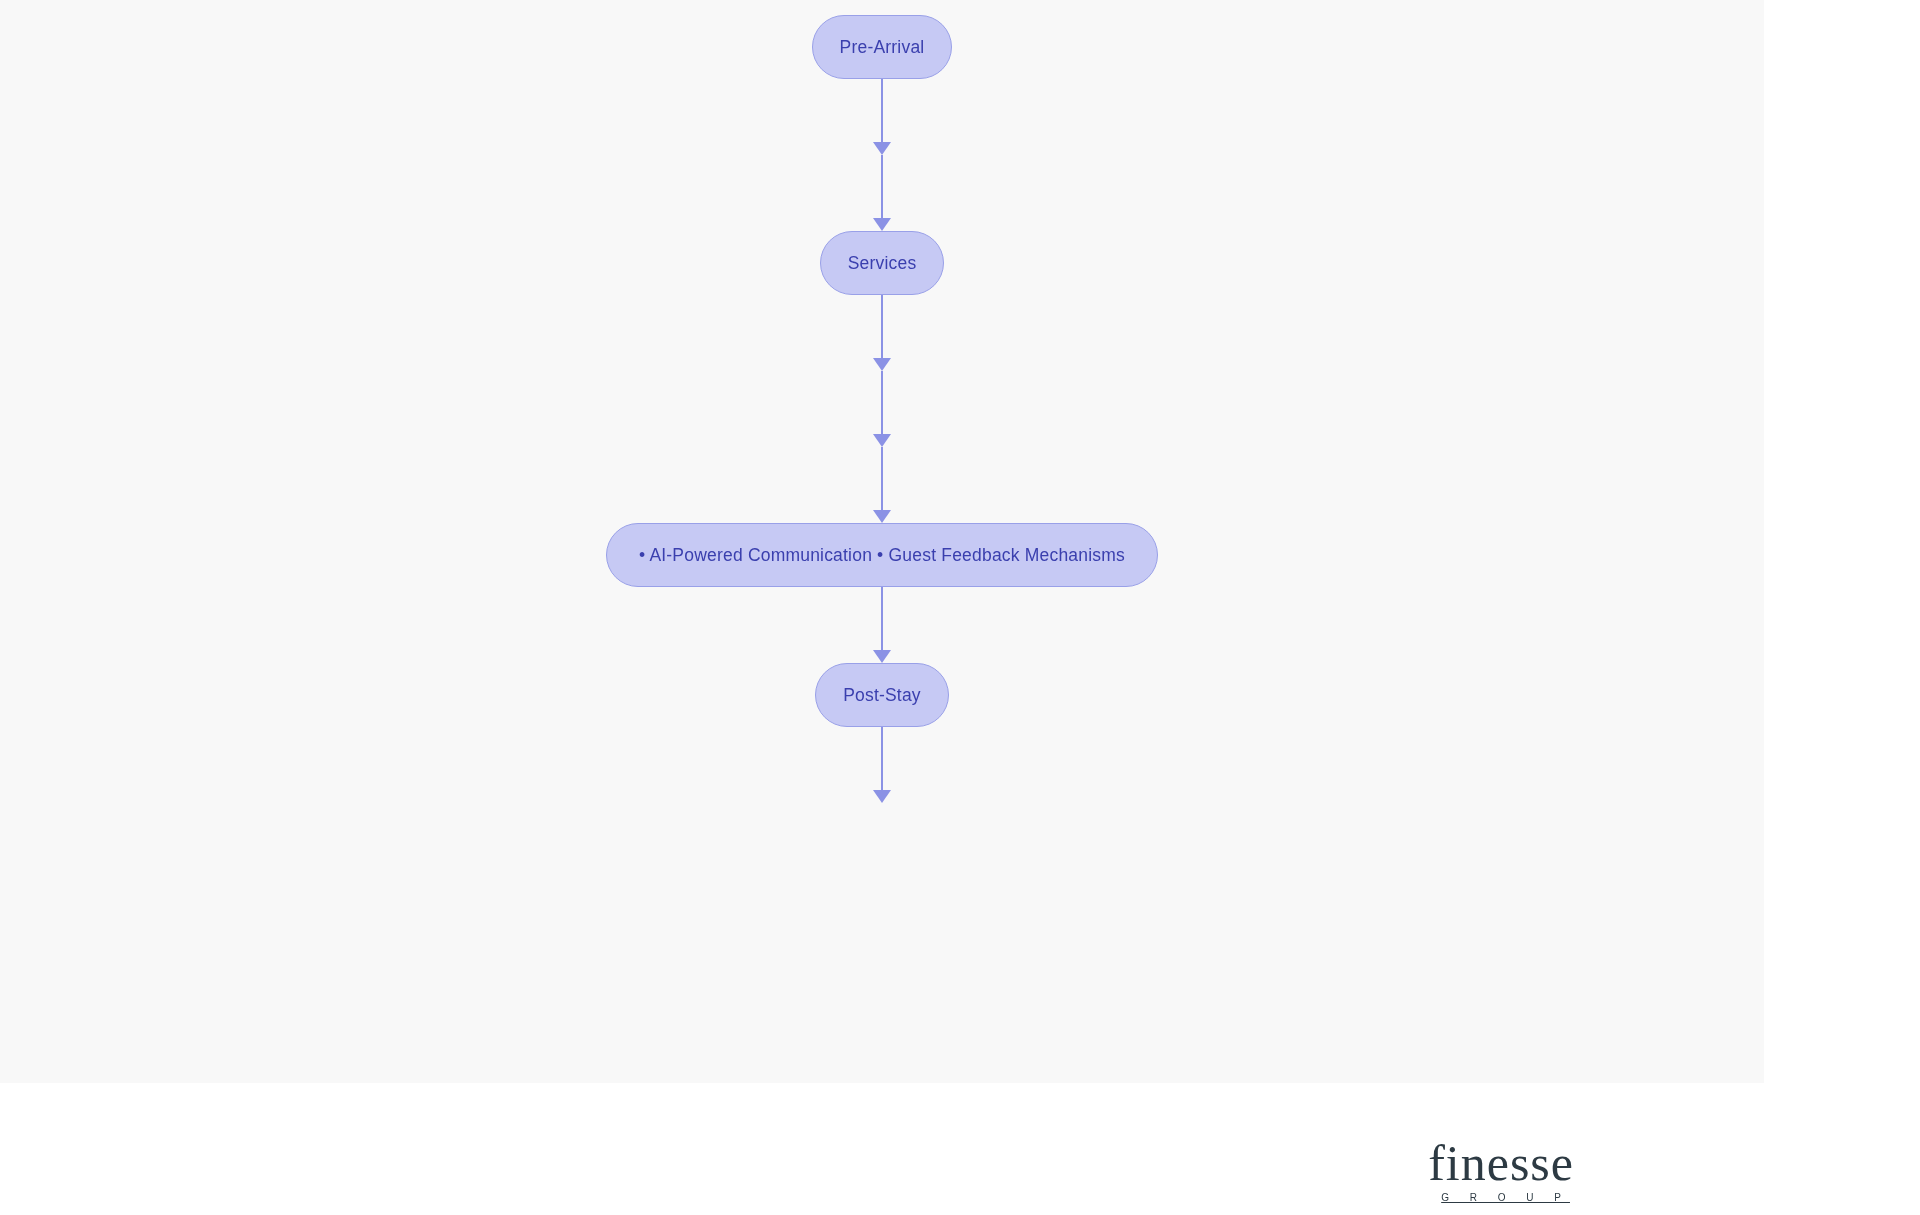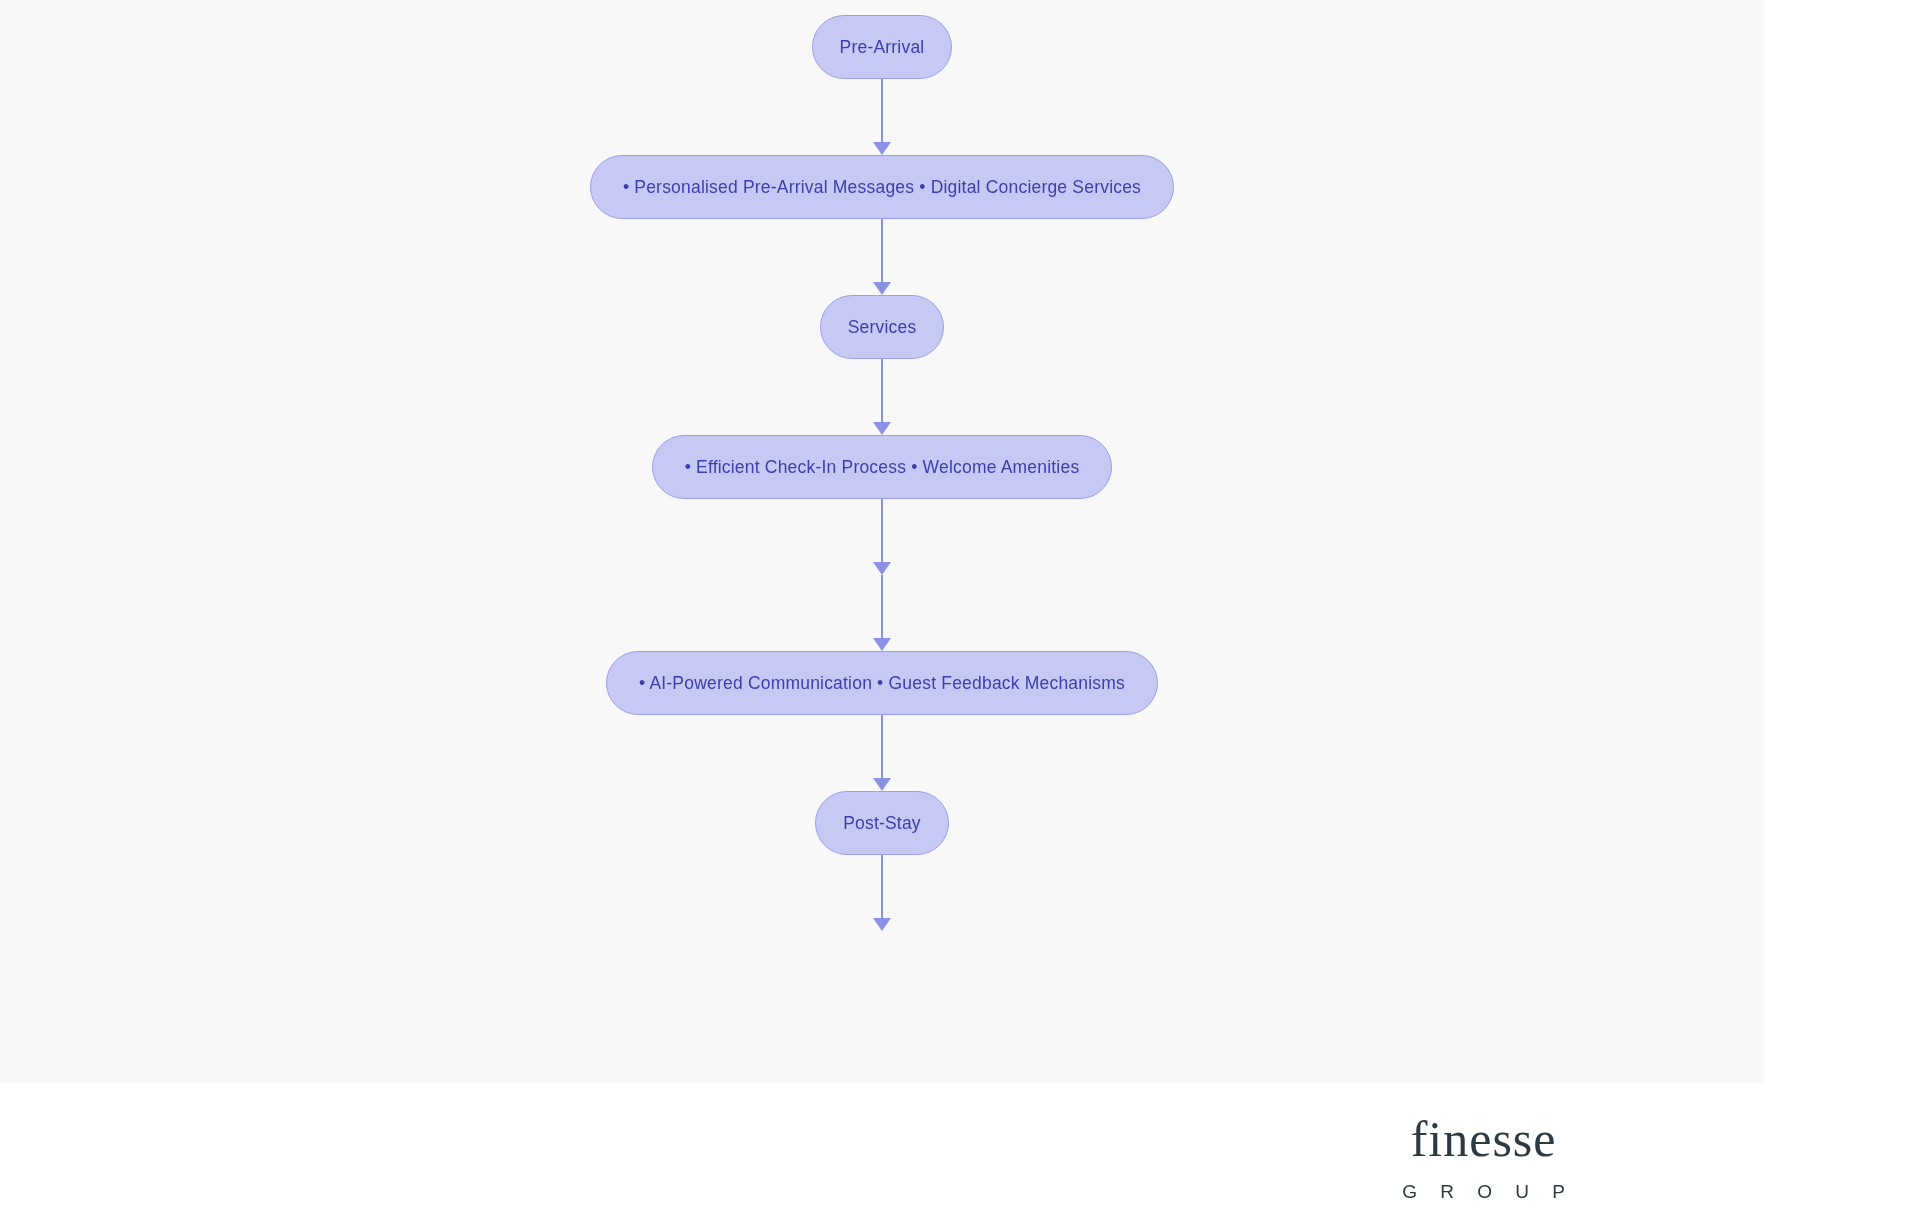--- a/index.html
+++ b/index.html
@@ -91,58 +91,53 @@
   }
   .logo-main {
     font-family: "Liberation Serif", "DejaVu Serif", serif;
     font-size: 50px;
     font-weight: 400;
     line-height: 1.0;
     letter-spacing: 1px;
     color: var(--logo-color);
   }
   .logo-sub {
-    margin-top: 17px;
+    margin-top: 4px;
     font-family: "Liberation Sans", sans-serif;
-    font-size: 19px;
+    font-size: 10px;
     font-weight: 500;
     letter-spacing: 9px;
     padding-left: 9px; 
     color: var(--logo-color);
+    text-decoration: underline;
   }
 </style>
 </head>
 <body>
 
 <div class="canvas">
   <div class="diagram-area">
     <div class="flow" id="flow">
         <div class="node stage">
           <span>Pre-Arrival</span>
         </div>
         <div class="connector">
           <div class="line"></div>
           <div class="head"></div>
         </div>
-        <div class="node detail">
-          <span>• Personalised Pre-Arrival Messages • Digital Concierge Services</span>
-        </div>
         <div class="connector">
           <div class="line"></div>
           <div class="head"></div>
         </div>
         <div class="node stage">
           <span>Services</span>
         </div>
         <div class="connector">
           <div class="line"></div>
           <div class="head"></div>
-        </div>
-        <div class="node detail">
-          <span>• Efficient Check-In Process • Welcome Amenities</span>
         </div>
         <div class="connector">
           <div class="line"></div>
           <div class="head"></div>
         </div>
         <div class="connector">
           <div class="line"></div>
           <div class="head"></div>
         </div>
         <div class="node detail">

